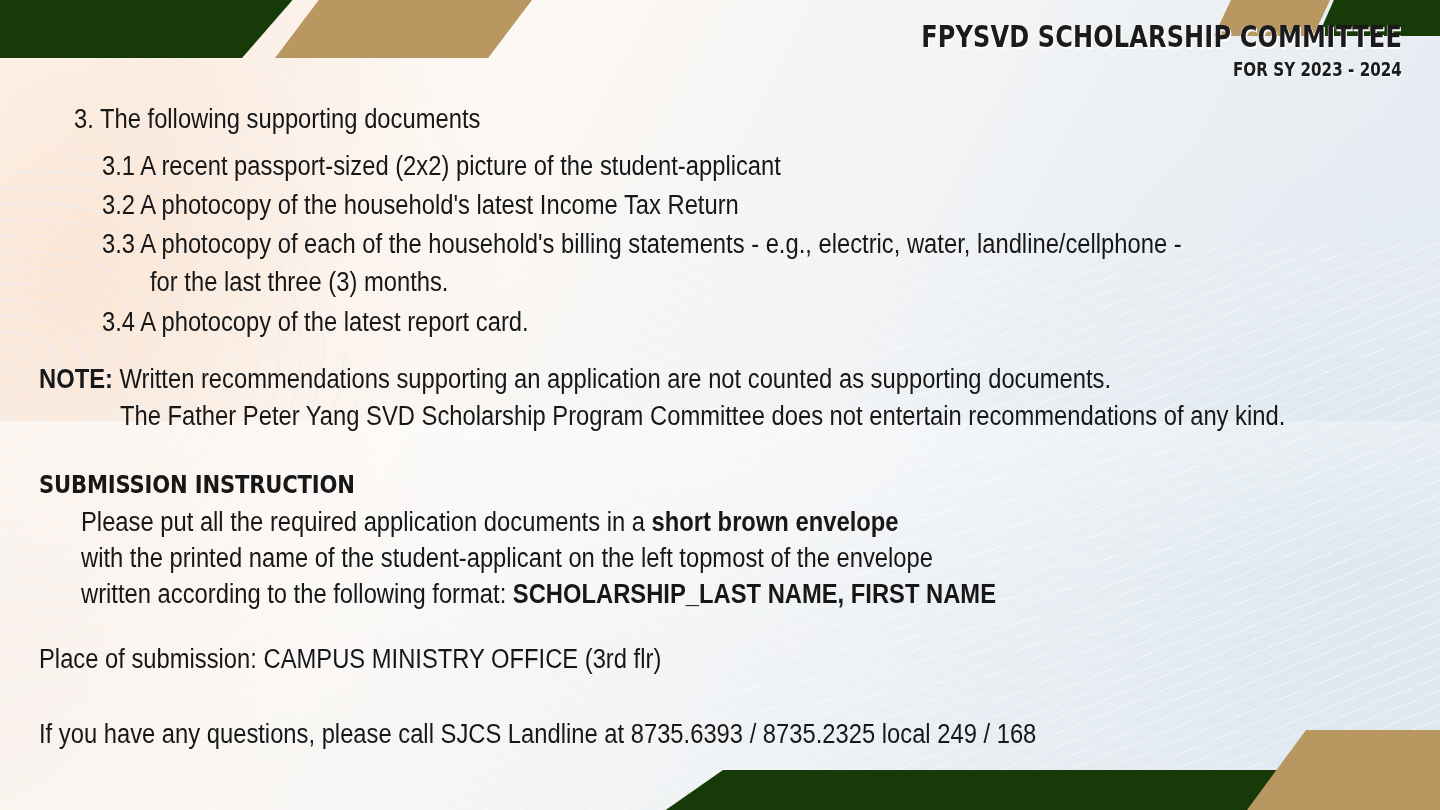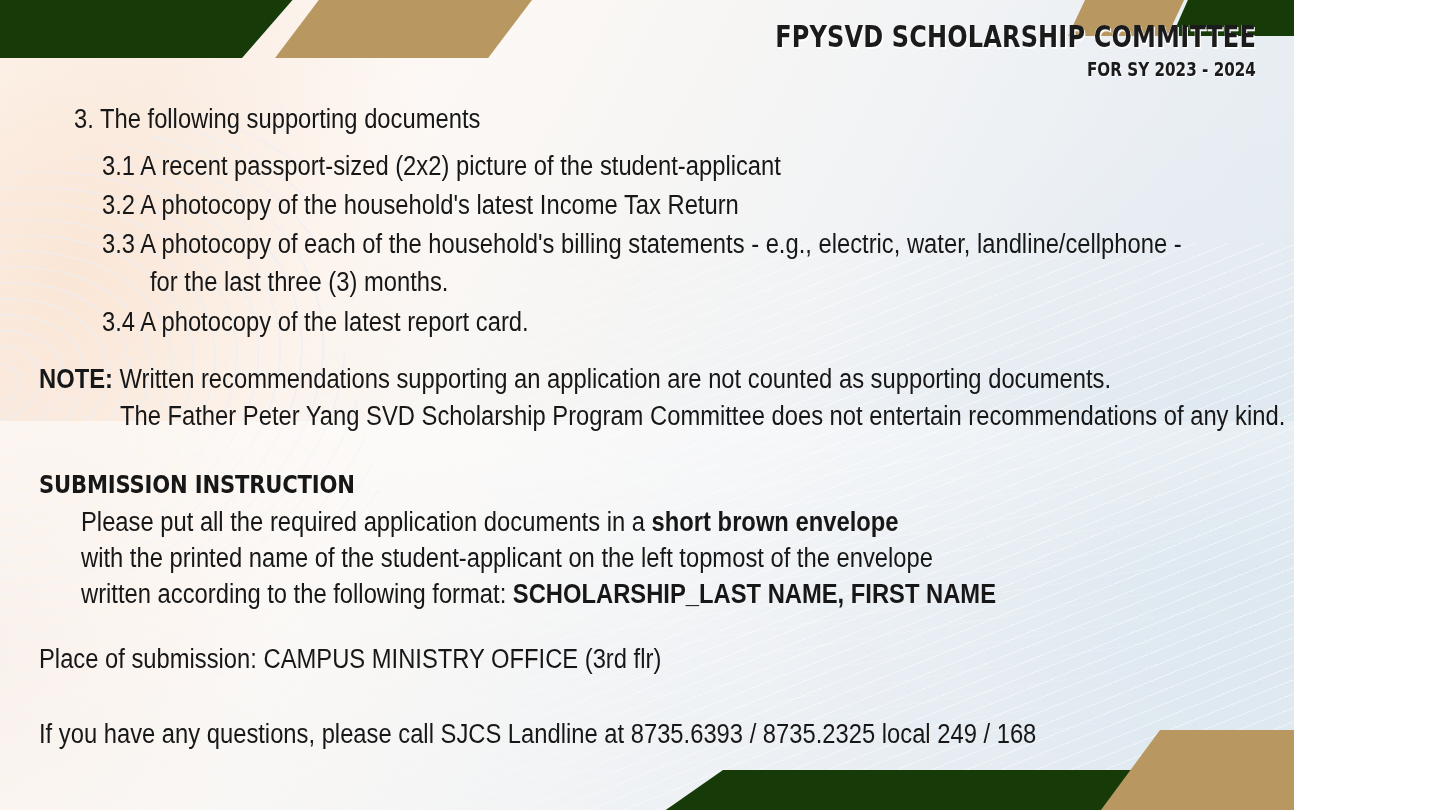--- a/index.html
+++ b/index.html
@@ -2,21 +2,21 @@
 <html><head>
 <meta charset="utf-8">
 <style>
   html, body {
     margin: 0;
     padding: 0;
     background: #ffffff;
   }
   #slide {
     position: relative;
-    width: 1294px;
+    width: 1440px;
     height: 810px;
     overflow: hidden;
     font-family: "Liberation Sans", "DejaVu Sans", sans-serif;
     background: #ef4444;
   }
 
   
   .bg-base {
     position: absolute; inset: 0;
     background:

